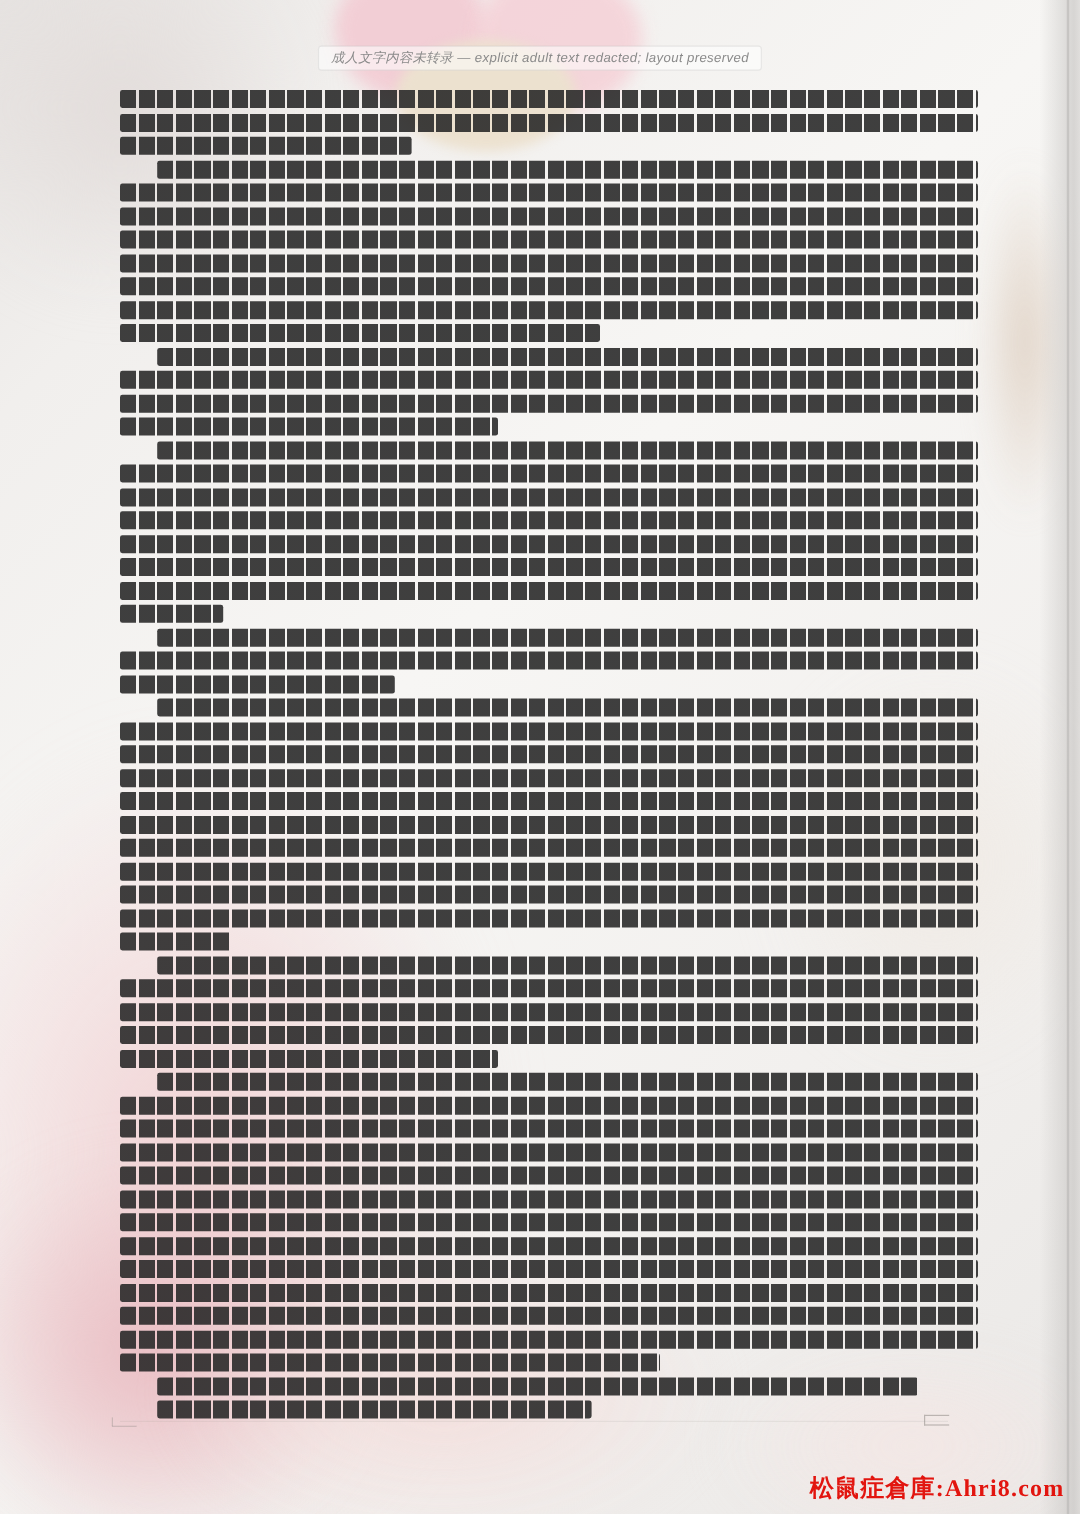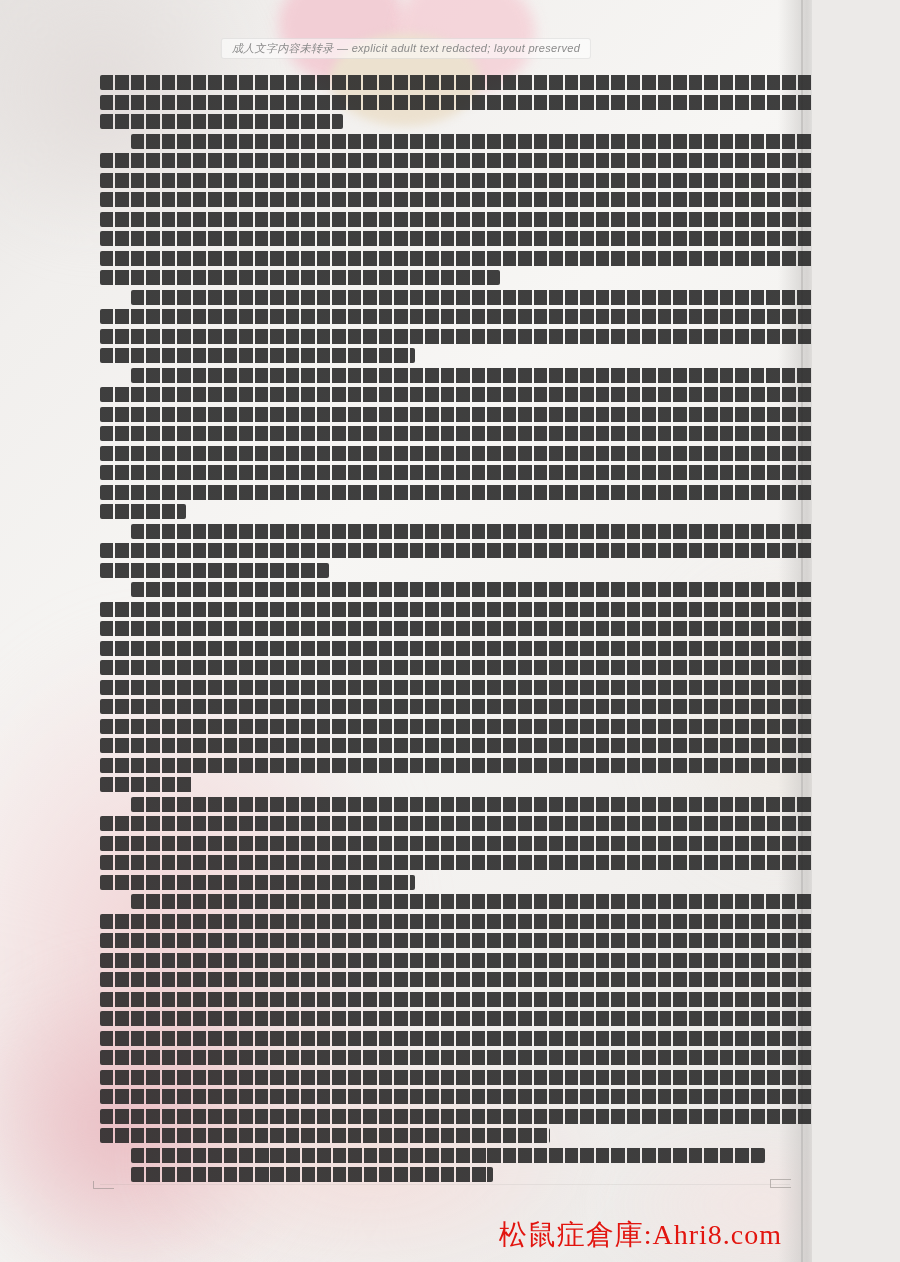--- a/index.html
+++ b/index.html
@@ -2,21 +2,21 @@
 <html><head>
 <meta charset="utf-8">
 <style>
   html,body{margin:0;padding:0;}
   body{
     width:900px;height:1262px;overflow:hidden;
     font-family:"Liberation Sans", sans-serif;
     background:#eceae8;
   }
   .page{
-    position:relative;width:812px;height:1262px;overflow:hidden;
+    position:relative;width:900px;height:1262px;overflow:hidden;
     background:linear-gradient(135deg,#e7e4e2 0%,#f1efed 16%,#f7f6f4 42%,#f2f0ee 72%,#eae8e6 100%);
   }
   
   .bg{position:absolute;pointer-events:none;}
   .bg-topleft-fold{left:-60px;top:-80px;width:320px;height:340px;border-radius:50%;
     background:radial-gradient(circle,#e2dcda 0%,rgba(226,220,218,0) 70%);filter:blur(22px);}
   .bg-bow-left{left:282px;top:-30px;width:125px;height:115px;border-radius:42% 55% 50% 60%;
     background:#f3cbd3;transform:rotate(-24deg);filter:blur(7px);opacity:.9;}
   .bg-bow-right{left:398px;top:-26px;width:135px;height:118px;border-radius:55% 45% 60% 50%;
     background:#f5d2d8;transform:rotate(22deg);filter:blur(7px);opacity:.9;}
@@ -56,23 +56,23 @@
   
   .boundary-line{position:absolute;left:100px;top:1184px;width:690px;height:1px;
     background:#8f8a86;opacity:.12;}
   .mark{position:absolute;width:20px;height:7px;opacity:.55;}
   .mark-left{left:93px;top:1181px;border-top:1px solid #8f8a86;border-left:1px solid #8f8a86;
     border-top-left-radius:1px;transform:scaleY(-1);}
   .mark-right{left:770px;top:1179px;border-top:1px solid #8f8a86;border-bottom:1px solid #8f8a86;
     border-left:1px solid #8f8a86;}
   
   .watermark{
-    position:absolute;right:30px;bottom:8px;
-    font-family:"Liberation Serif", serif;font-weight:normal;
-    font-size:28px;letter-spacing:1px;color:#e2150f;white-space:nowrap;
+    position:absolute;right:13px;bottom:8px;
+    font-family:"Liberation Serif", serif;font-weight:bold;
+    font-size:20px;letter-spacing:1px;color:#e2150f;white-space:nowrap;
   }
 </style>
 </head>
 <body>
 
 <div class="page">
 
   <div class="bg bg-topleft-fold"></div>
   <div class="bg bg-bow-left"></div>
   <div class="bg bg-bow-right"></div>

